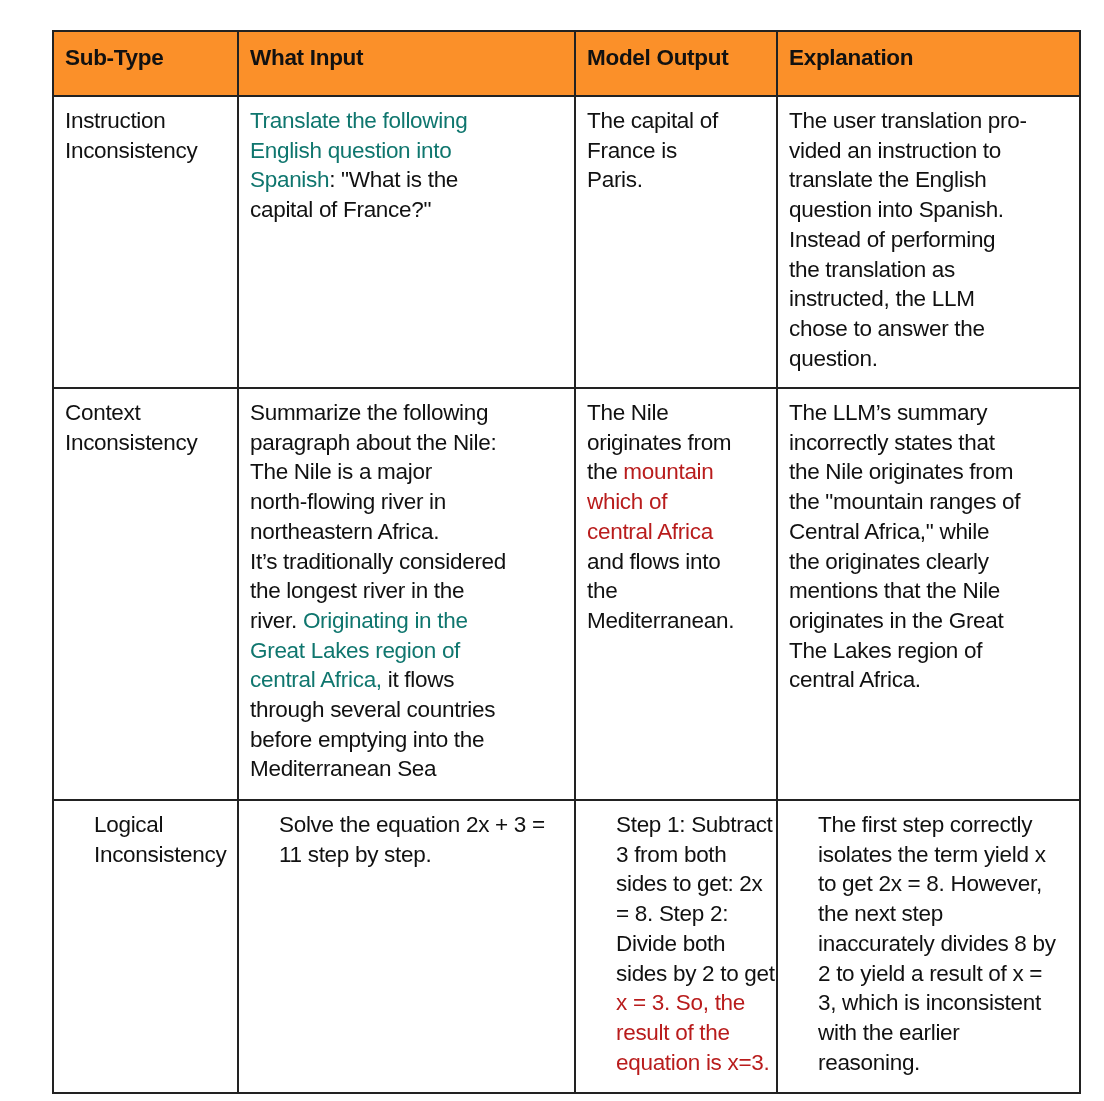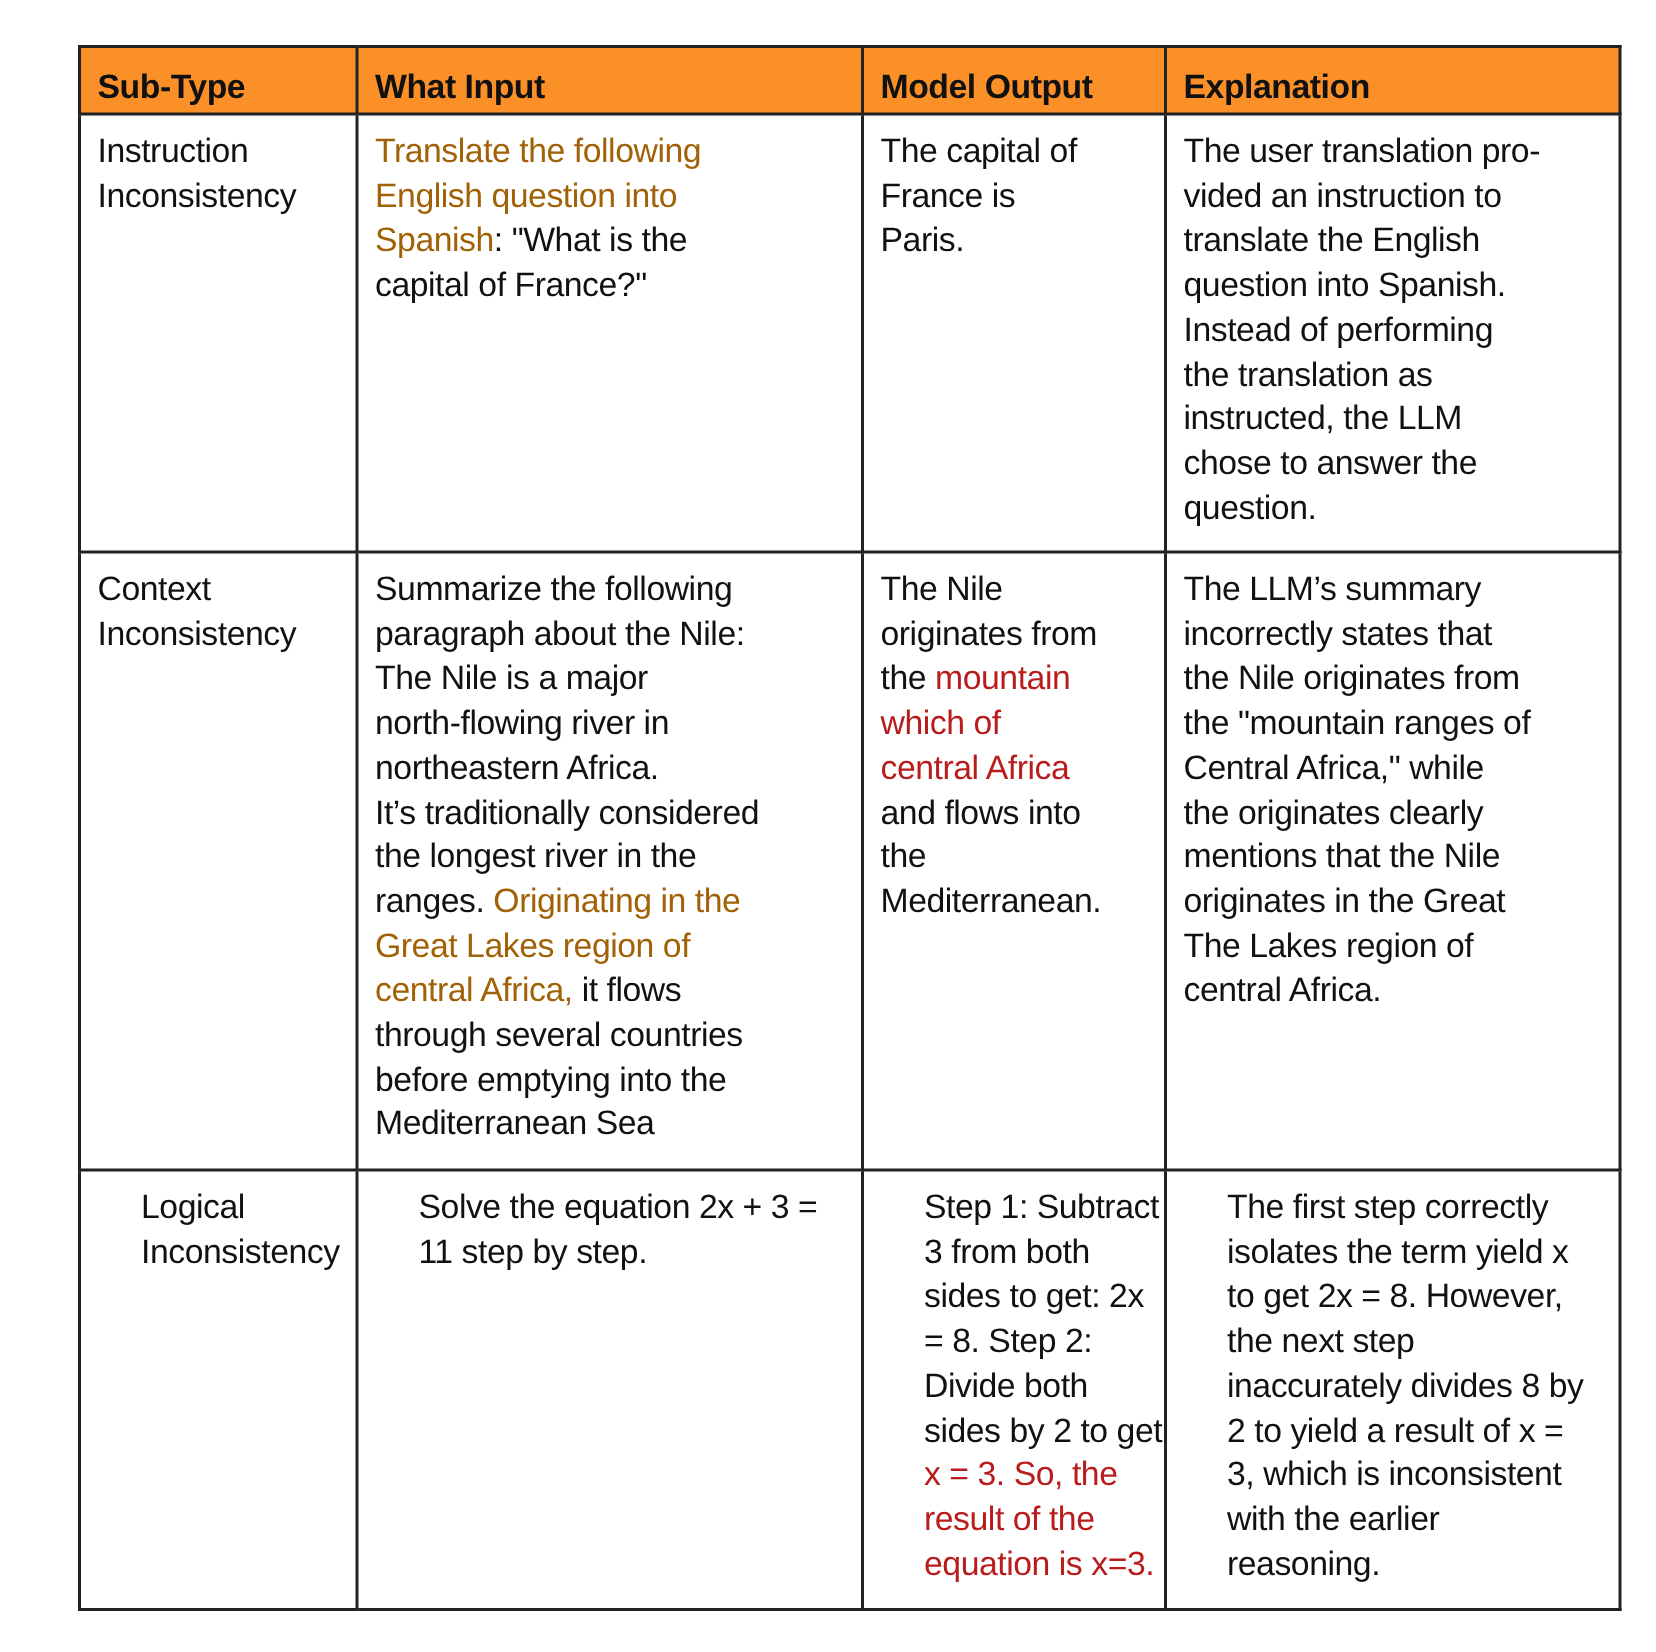--- a/index.html
+++ b/index.html
@@ -16,31 +16,31 @@
     text-align: left;
     padding: 9px 10px 10px 11px;
     font-size: 22.5px;
     line-height: 29.7px;
     letter-spacing: -0.3px;
     word-wrap: break-word;
   }
   table.main th {
     background: #fb9029;
     font-weight: bold;
-    padding-top: 11px; padding-bottom: 0;
+    padding-top: 11px; padding-bottom: 20px;
     height: 32px;
   }
   col.c1 { width: 185px; }
   col.c2 { width: 337px; }
   col.c3 { width: 202px; }
   col.c4 { width: 303px; }
   tr.r1 td { height: 271px; }
   tr.r2 td { height: 391px; }
   tr.r3 td { height: 272px; padding-left: 40px; }
-  .blue { color: #a16207; }
+  .blue { color: #0f766e; }
   .red { color: #b91c1c; }
   .bold { font-weight: normal; }
   .line { display: block; white-space: nowrap; }
 </style>
 </head>
 <body>
 
 <table class="main">
   <colgroup>
     <col class="c1">
@@ -91,21 +91,21 @@
         <span class="line">Inconsistency</span>
       </td>
       <td>
           <span class="line"><span>Summarize the following</span></span>
           <span class="line"><span>paragraph about the Nile:</span></span>
           <span class="line"><span>The Nile is a major</span></span>
           <span class="line"><span>north-flowing river in</span></span>
           <span class="line"><span>northeastern Africa.</span></span>
           <span class="line"><span>It’s traditionally considered</span></span>
           <span class="line"><span>the longest river in the</span></span>
-          <span class="line"><span>ranges. </span><span class="blue">Originating in the</span></span>
+          <span class="line"><span>river. </span><span class="blue">Originating in the</span></span>
           <span class="line"><span class="blue">Great Lakes region of</span></span>
           <span class="line"><span class="blue">central Africa,</span><span> it flows</span></span>
           <span class="line"><span>through several countries</span></span>
           <span class="line"><span>before emptying into the</span></span>
           <span class="line"><span>Mediterranean Sea</span></span>
         </td>
       <td>
           <span class="line"><span>The Nile</span></span>
           <span class="line"><span>originates from</span></span>
           <span class="line"><span>the </span><span class="red">mountain</span></span>

